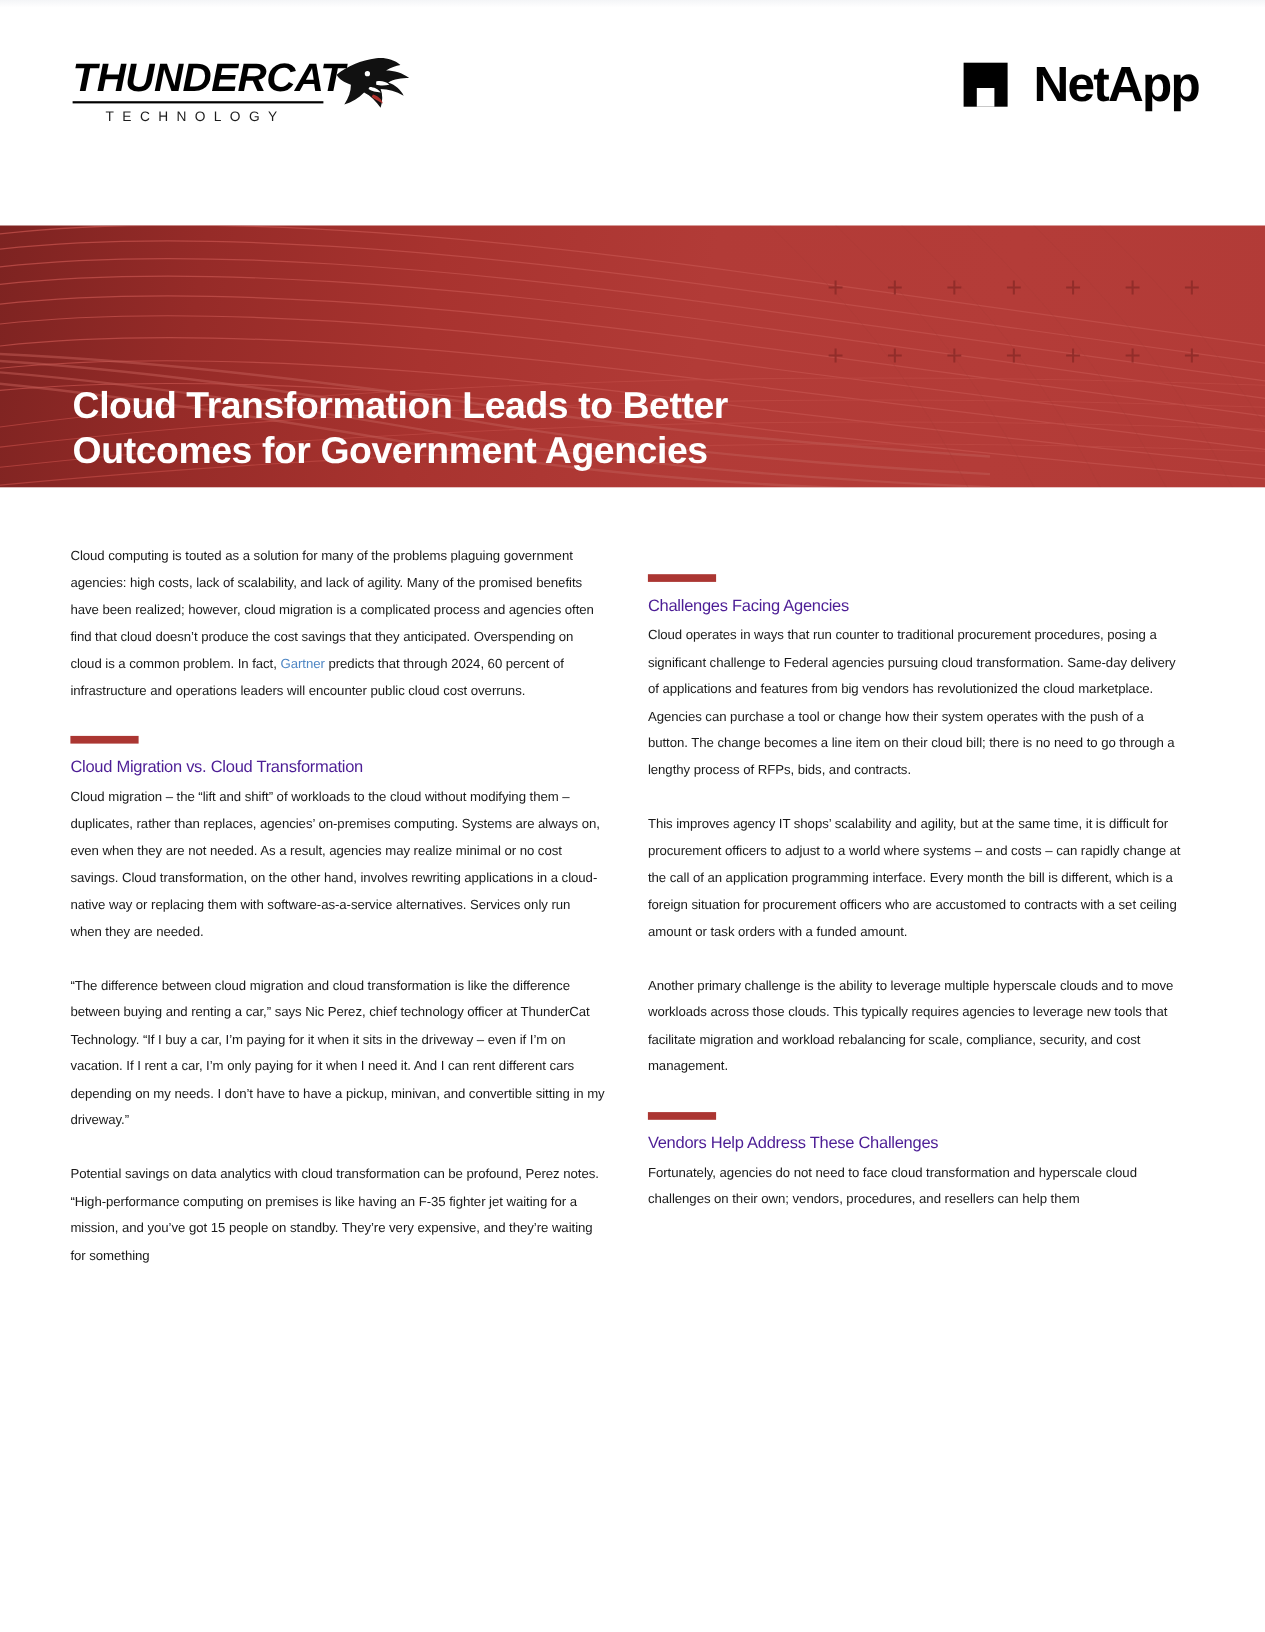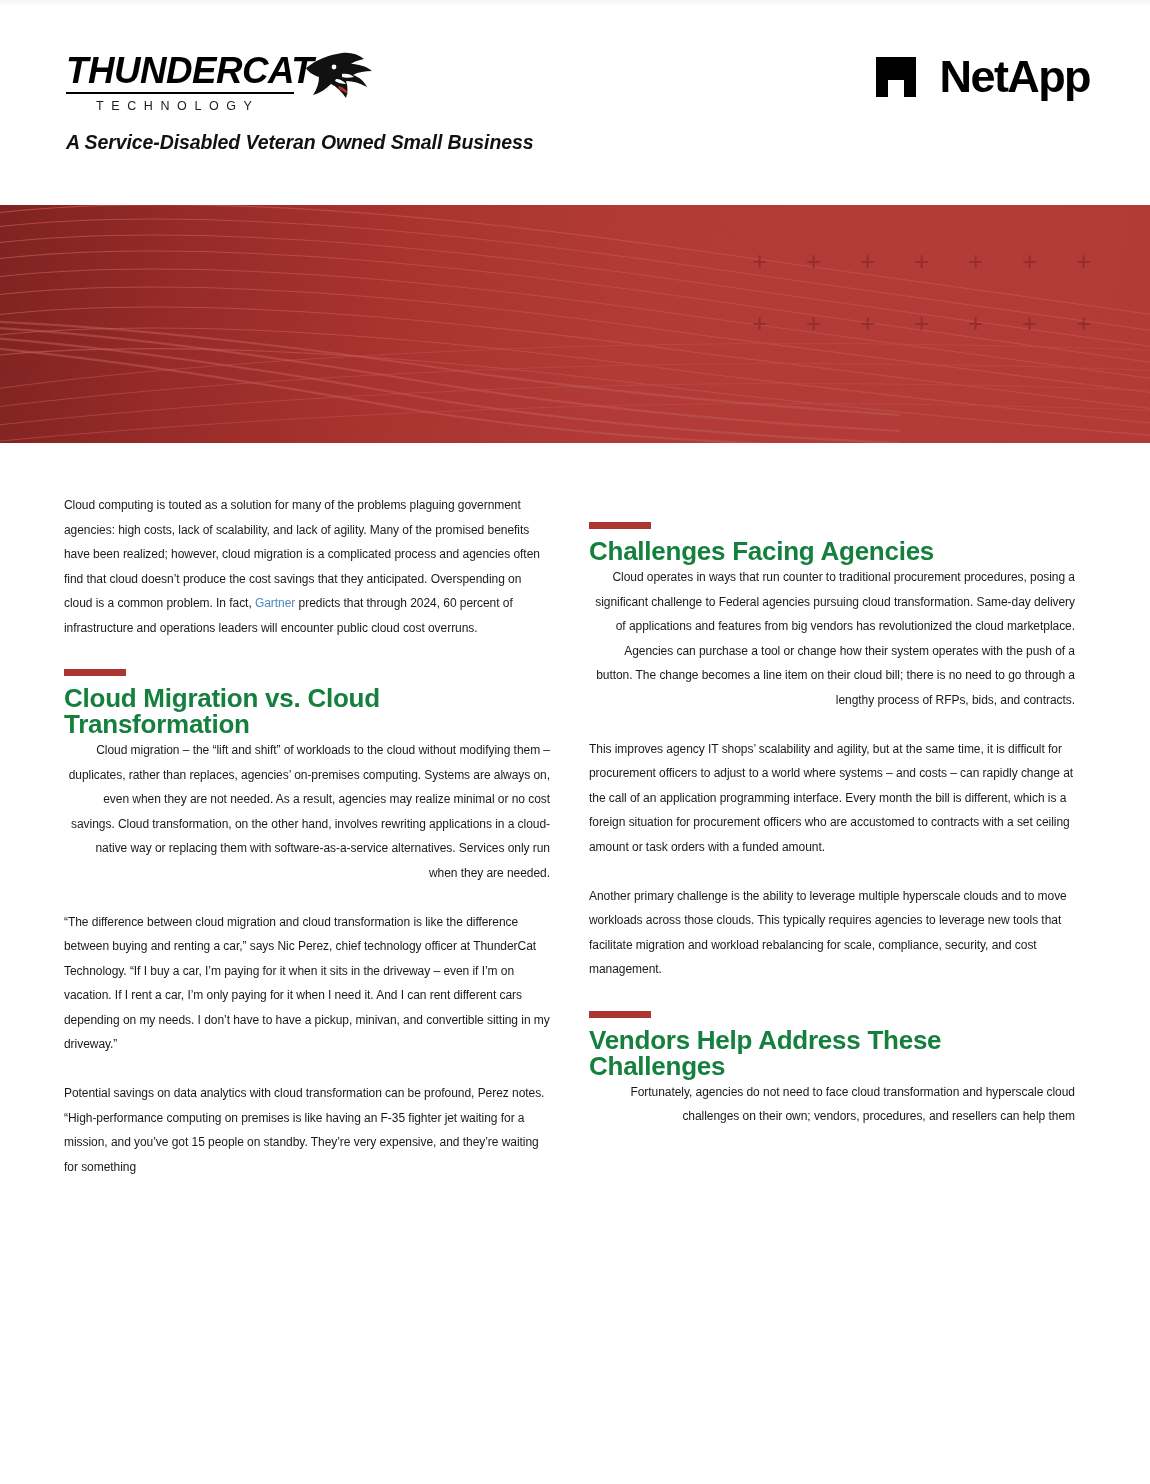--- a/index.html
+++ b/index.html
@@ -206,29 +206,28 @@
     margin-top: 29px;
   }
   .rule-bar {
     width: 62px;
     height: 7px;
     background: #ab3632;
     margin-bottom: 9px;
   }
   h2.section-title {
     margin: 0 0 0 0;
-    font-size: 26px;
-    font-weight: bold;
-    color: #15803d;
+    font-size: 15px;
+    font-weight: normal;
+    color: #4c1d95;
     letter-spacing: -0.25px;
     line-height: 26px;
   }
   h2.section-title + p.body {
     margin-top: 1px;
-    text-align: right;
   }
 </style>
 </head>
 <body>
 
 <div class="page">
 
   <div class="top-strip"></div>
 
   <div class="header">
@@ -241,21 +240,20 @@
         <svg class="tc-cat" viewBox="0 0 78 58">
           <path d="M8 20 C18 12, 30 7, 44 5 C52 4, 60 6, 66 11 C62 12, 57 13, 53 16 C60 16, 68 18, 74 23 C67 23, 60 24, 55 27 C61 29, 66 33, 69 39 C62 35, 55 33, 48 33 C50 38, 50 44, 48 50 C44 44, 39 39, 33 36 C28 41, 22 45, 15 47 C19 41, 21 35, 21 29 C15 27, 10 24, 8 20 Z" fill="#111111"></path>
           <path d="M44 26 C48 25, 53 26, 56 29 C52 30, 47 30, 44 29 Z" fill="#ffffff"></path>
           <path d="M38 31 C42 31, 46 33, 48 36 C44 36, 40 35, 37 33 Z" fill="#ffffff"></path>
           <path d="M41 38 C45 39, 49 42, 50 46 C46 44, 42 42, 40 40 Z" fill="#b0302c"></path>
           <circle cx="36" cy="19" r="2.4" fill="#ffffff"></circle>
         </svg>
       </div>
     </div>
 
-    <div class="tagline">A Service-Disabled Veteran Owned Small Business</div>
 
     <div class="netapp-logo">
       <span class="netapp-mark"></span>
       <span class="netapp-text">NetApp</span>
     </div>
   </div>
 
   <div class="banner">
     <svg class="banner-svg" viewBox="0 0 1150 238" preserveAspectRatio="none">
       <g stroke="#c4524d" stroke-width="1.1" fill="none" opacity="0.75">
@@ -305,20 +303,21 @@
         <span class="plus">+</span>
         <span class="plus">+</span>
         <span class="plus">+</span>
         <span class="plus">+</span>
         <span class="plus">+</span>
         <span class="plus">+</span>
         <span class="plus">+</span>
       </div>
     </div>
 
+    <h1 class="banner-title">Cloud Transformation Leads to Better Outcomes for Government Agencies</h1>
   </div>
 
   <div class="content">
 
     <div class="col col-left">
 
       <p class="body"><span>Cloud computing is touted as a solution for many of the problems plaguing government agencies: high costs, lack of scalability, and lack of agility. Many of the promised benefits have been realized; however, cloud migration is a complicated process and agencies often find that cloud doesn’t produce the cost savings that they anticipated. Overspending on cloud is a common problem. In fact, </span><a class="link" href="#">Gartner</a><span> predicts that through 2024, 60 percent of infrastructure and operations leaders will encounter public cloud cost overruns.</span></p>
 
       <div class="section">
         <div class="rule-bar"></div>

